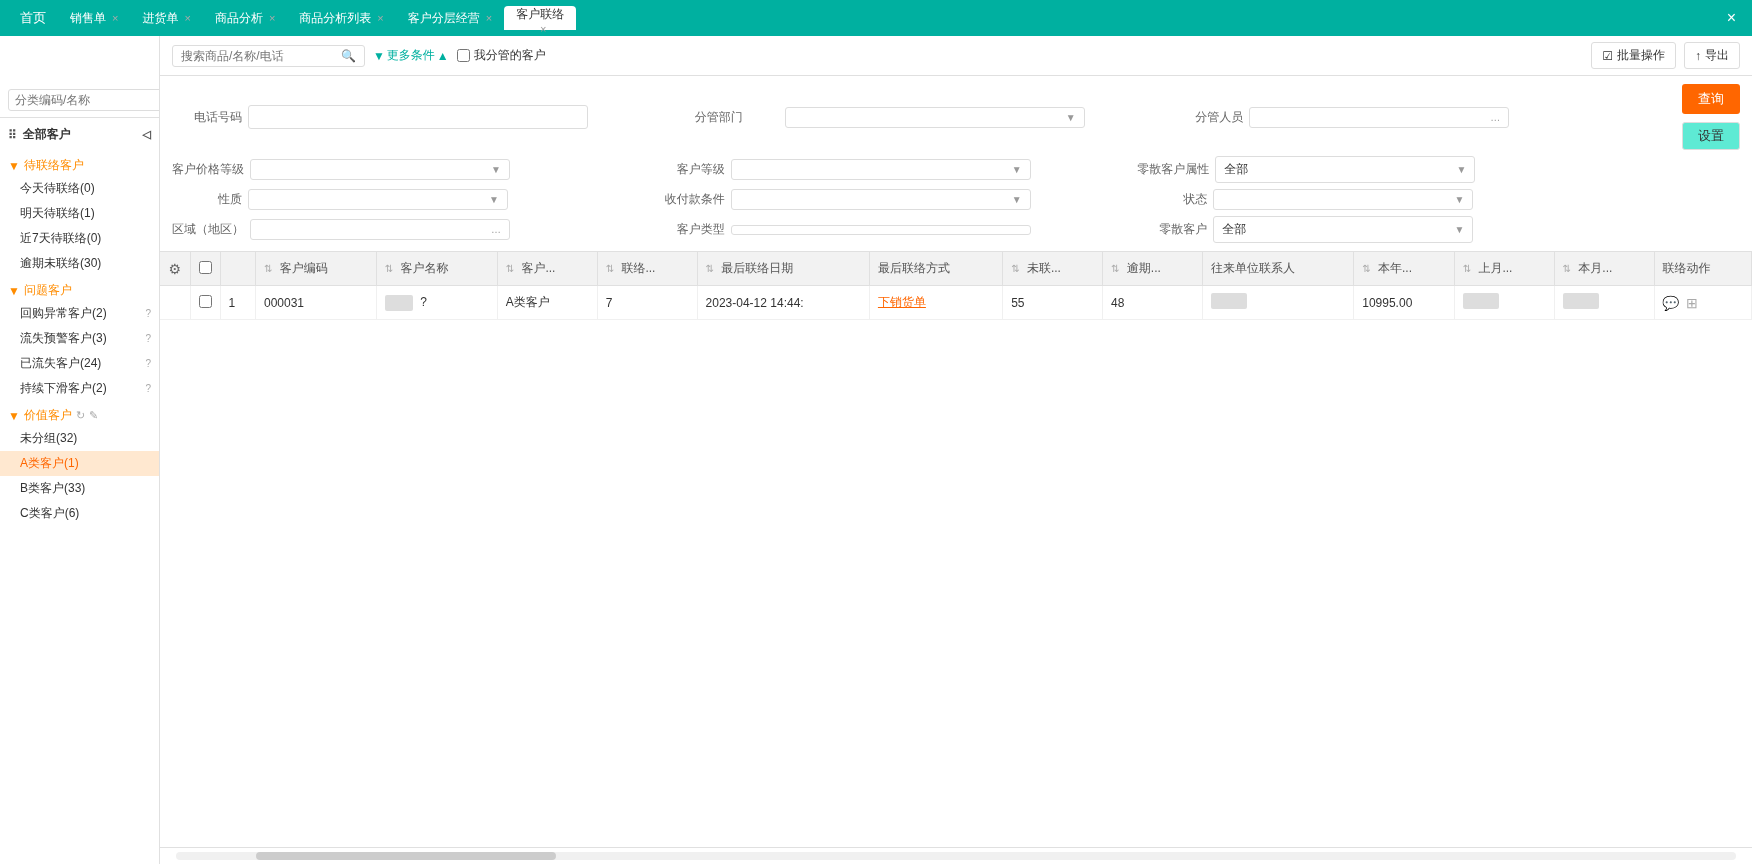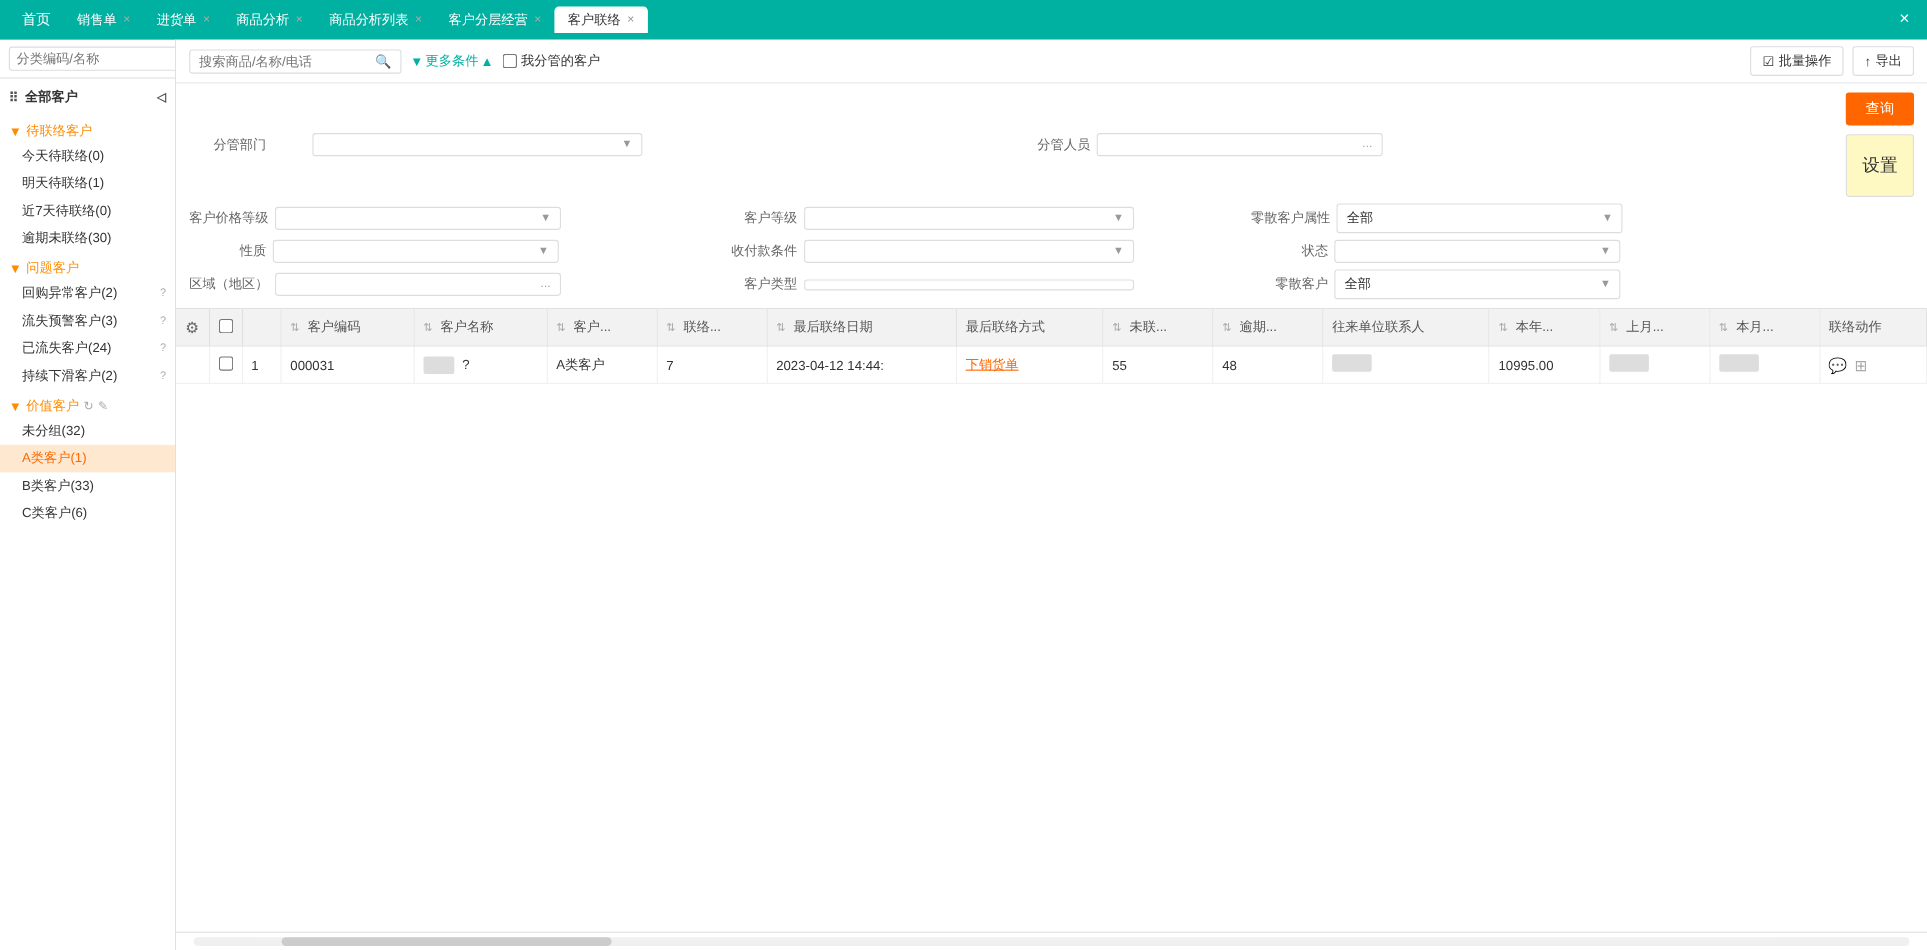--- a/index.html
+++ b/index.html
@@ -1,33 +1,33 @@
 <!DOCTYPE html>
 <html><head>
   <meta charset="utf-8">
   <style>
     * { box-sizing: border-box; margin: 0; padding: 0; font-family: 'Microsoft YaHei', Arial, sans-serif; font-size: 12px; }
     body { background: #f5f5f5; overflow: hidden; width: 1752px; height: 864px; }
 
     
     .top-nav { display: flex; align-items: center; background: #00b0a0; height: 36px; padding: 0 8px; }
     .nav-tab { color: #fff; padding: 0 12px; height: 24px; display: flex; align-items: center; cursor: pointer; font-size: 13px; white-space: nowrap; position: relative; }
-    .nav-tab.active { background: #fff; color: #333; border-radius: 4px 4px 0 0; }
+    .nav-tab.active { background: #fff; color: #333; border-radius: 4px 4px 0 0; flex-direction: column; }
     .nav-tab .close-btn { margin-left: 6px; color: #aaa; font-size: 11px; cursor: pointer; }
     .nav-tab.active .close-btn { color: #999; }
     .nav-home { color: #fff; font-size: 13px; padding: 0 12px; cursor: pointer; }
     .nav-spacer { flex: 1; }
     .nav-close-btn { color: #fff; font-size: 16px; cursor: pointer; padding: 0 8px; }
 
     
     .main-layout { display: flex; height: calc(864px - 36px); }
 
     
     .sidebar { width: 160px; background: #fff; border-right: 1px solid #e0e0e0; display: flex; flex-direction: column; overflow-y: auto; flex-shrink: 0; }
-    .sidebar-search { display: flex; align-items: center; padding: 6px 8px; border-bottom: 1px solid #e0e0e0; }
+    .sidebar-search { display: flex; align-items: center; padding: 6px 8px; border-bottom: 1px solid #e0e0e0; margin-top: 47px; }
     .sidebar-search input { flex: 1; border: 1px solid #ddd; border-radius: 3px; padding: 3px 6px; font-size: 12px; outline: none; }
     .sidebar-all { display: flex; align-items: center; padding: 8px 8px; font-weight: bold; font-size: 13px; color: #333; cursor: pointer; }
     .sidebar-all .dots-icon { margin-right: 6px; color: #555; }
     .sidebar-all .collapse-icon { margin-left: auto; color: #555; font-size: 11px; }
     .sidebar-group-label { color: #ff8c00; font-size: 12px; padding: 6px 8px 2px 8px; display: flex; align-items: center; cursor: pointer; }
     .sidebar-group-label .arrow { margin-right: 4px; }
     .sidebar-item { padding: 4px 8px 4px 20px; color: #333; cursor: pointer; display: flex; align-items: center; }
     .sidebar-item.active { background: #ffe8d0; color: #ff6600; }
     .sidebar-item .question-icon { margin-left: auto; color: #aaa; font-size: 10px; }
 
@@ -48,21 +48,21 @@
     .adv-filter { background: #fff; border-bottom: 1px solid #e0e0e0; padding: 8px 12px; }
     .adv-filter-row { display: flex; align-items: center; gap: 8px; margin-bottom: 6px; }
     .adv-filter-row:last-child { margin-bottom: 0; }
     .filter-field { display: flex; align-items: center; flex: 1; min-width: 0; }
     .filter-label { color: #666; white-space: nowrap; min-width: 70px; text-align: right; margin-right: 6px; }
     .filter-input { flex: 1; border: 1px solid #ddd; border-radius: 3px; padding: 4px 8px; font-size: 12px; outline: none; background: #fff; }
     .filter-select { flex: 1; border: 1px solid #ddd; border-radius: 3px; padding: 4px 8px; font-size: 12px; outline: none; background: #fff; display: flex; align-items: center; justify-content: space-between; cursor: pointer; }
     .filter-select-val { color: #333; }
     .filter-dropdown-arrow { color: #999; font-size: 10px; }
     .btn-query { background: #ff6600; color: #fff; border: none; padding: 6px 16px; border-radius: 3px; cursor: pointer; font-size: 13px; }
-    .btn-settings { background: #fef9c3; border: 1px solid #ddd; padding: 17px 14px; border-radius: 3px; cursor: pointer; color: #333; font-size: 16px; margin-top: 4px; display: block; width: 100%; }
+    .btn-settings { background: #5eead4; border: 1px solid #ddd; padding: 4px 14px; border-radius: 3px; cursor: pointer; color: #333; font-size: 13px; margin-top: 4px; display: block; width: 100%; }
 
     
     .table-wrapper { flex: 1; overflow: auto; background: #fff; }
     table { width: 100%; border-collapse: collapse; }
     thead tr { background: #f2f2f2; }
     thead th { padding: 8px 8px; text-align: left; border-bottom: 1px solid #e0e0e0; border-right: 1px solid #e0e0e0; color: #555; font-weight: normal; white-space: nowrap; position: relative; }
     thead th .col-sort { color: #aaa; font-size: 10px; margin-right: 4px; }
     tbody tr { background: #fff; }
     tbody td { padding: 7px 8px; border-bottom: 1px solid #f0f0f0; border-right: 1px solid #f0f0f0; color: #333; white-space: nowrap; }
     .link-text { color: #ff6600; text-decoration: underline; cursor: pointer; }
@@ -225,20 +225,24 @@
       </button>
       <button class="btn-export">
         <span>↑</span>
         <span>导出</span>
       </button>
     </div>
 
     <div class="adv-filter">
 
       <div class="adv-filter-row">
+        <div class="filter-field" style="flex:2;">
+          <span class="filter-label">电话号码</span>
+          <input type="text" class="filter-input" style="max-width: 340px;">
+        </div>
         <div class="filter-field" style="flex:2;gap:36px;">
           <span class="filter-label">分管部门</span>
           <div class="filter-select" style="max-width:300px;">
             <span class="filter-select-val"></span>
             <span class="filter-dropdown-arrow">▼</span>
           </div>
         </div>
         <div class="filter-field" style="flex:2;">
           <span class="filter-label">分管人员</span>
           <div class="filter-select" style="max-width:260px;">

